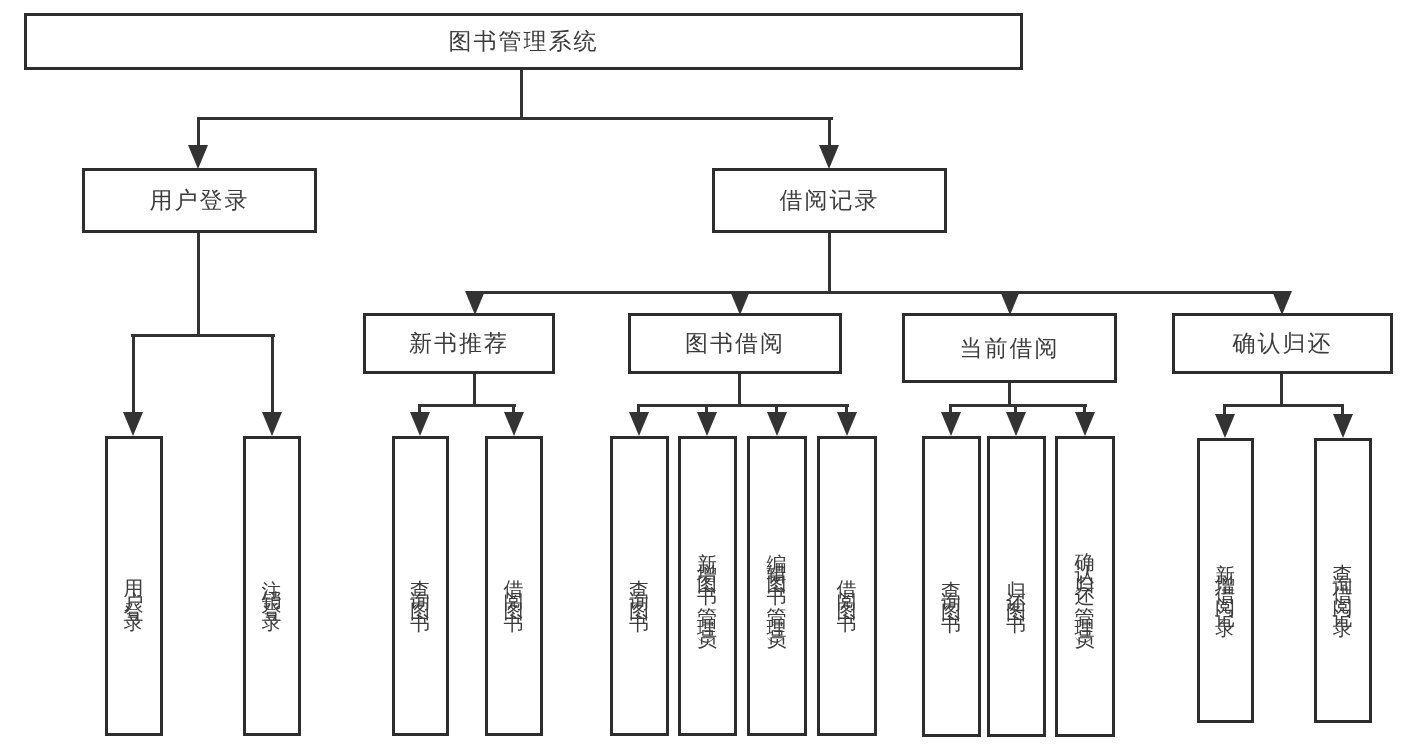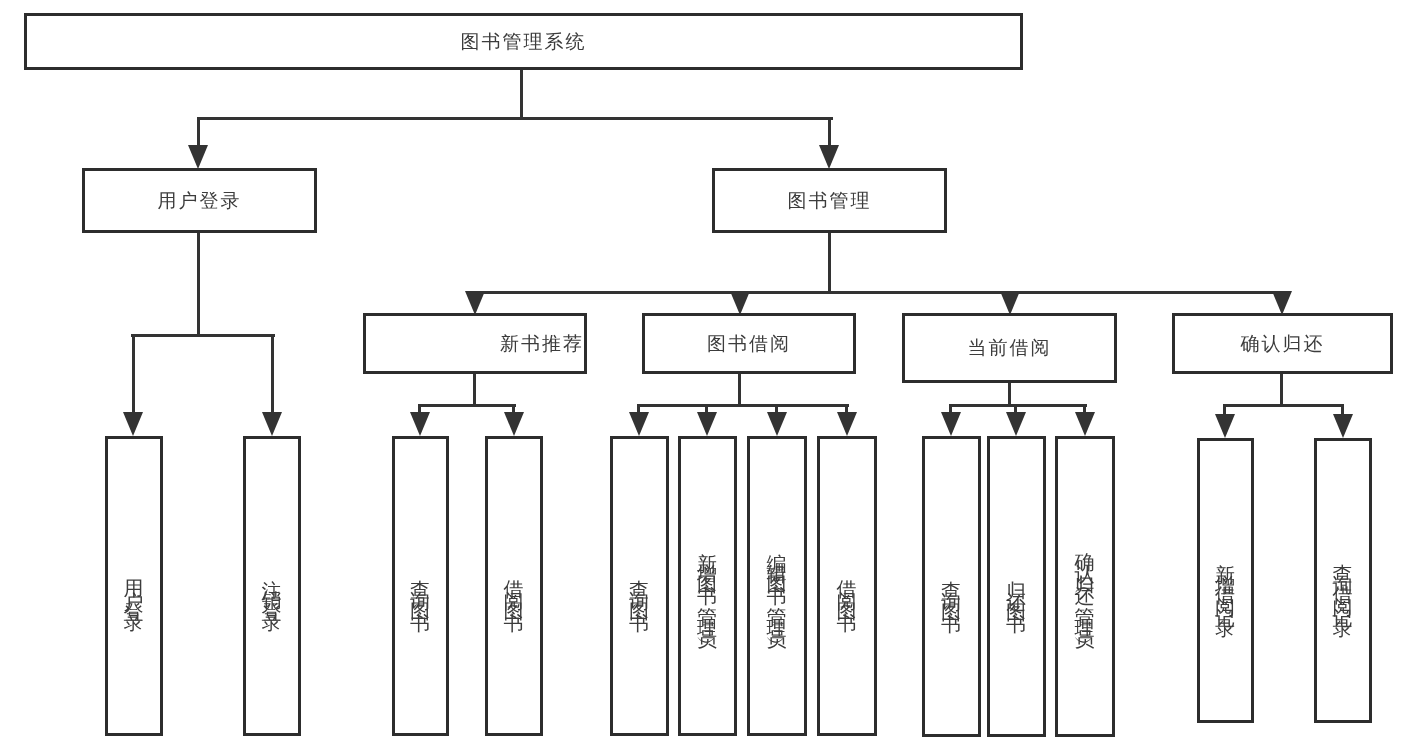--- a/index.html
+++ b/index.html
@@ -20,21 +20,21 @@
     box-sizing: border-box;
     background: #ffffff;
     border: 3px solid #2d2d2d;
     display: flex;
     align-items: center;
     justify-content: center;
     color: #3c3c3c;
     z-index: 2;
   }
   .box.h span {
-    font-size: 19px;
+    font-size: 23px;
     letter-spacing: 2px;
     white-space: nowrap;
   }
   .box.v span {
     writing-mode: vertical-rl;
     text-orientation: mixed;
     font-size: 20px;
     letter-spacing: 11px;
     line-height: 1;
   }
@@ -83,41 +83,41 @@
   <div class="hline" style="left:197px; top:117px; width:636px;"></div>
   <div class="vline" style="left:197px; top:117px; height:30px;"></div>
   <div class="tri" style="left:188px; top:145px;"></div>
   <div class="vline" style="left:828px; top:117px; height:30px;"></div>
   <div class="tri" style="left:819px; top:145px;"></div>
 
   <div class="box h" style="left:82px; top:168px; width:235px; height:65px;">
     <span>用户登录</span>
   </div>
   <div class="box h" style="left:712px; top:168px; width:235px; height:65px;">
-    <span>图书管理</span>
+    <span>借阅记录</span>
   </div>
 
   <div class="vline" style="left:197px; top:233px; height:103px;"></div>
   <div class="hline" style="left:131px; top:334px; width:144px;"></div>
   <div class="vline" style="left:132px; top:334px; height:80px;"></div>
   <div class="tri" style="left:123px; top:412px;"></div>
   <div class="vline" style="left:271px; top:334px; height:80px;"></div>
   <div class="tri" style="left:262px; top:412px;"></div>
 
   <div class="vline" style="left:828px; top:233px; height:60px;"></div>
   <div class="hline" style="left:473px; top:291px; width:812px;"></div>
   <div class="tri" style="left:465px;  top:291px;"></div>
   <div class="tri" style="left:730px;  top:291px;"></div>
   <div class="tri" style="left:1000px; top:291px;"></div>
   <div class="tri" style="left:1272px; top:291px;"></div>
 
-  <div class="box h" style="left:363px; top:313px; width:224px; height:61px;justify-content:flex-end;">
+  <div class="box h" style="left:363px; top:313px; width:192px; height:61px;">
     <span>新书推荐</span>
   </div>
-  <div class="box h" style="left:642px; top:313px; width:214px; height:61px;font-family:Liberation Mono, monospace;">
+  <div class="box h" style="left:628px; top:313px; width:214px; height:61px;font-family:Liberation Mono, monospace;">
     <span>图书借阅</span>
   </div>
   <div class="box h" style="left:902px; top:313px; width:215px; height:70px;">
     <span>当前借阅</span>
   </div>
   <div class="box h" style="left:1172px; top:313px; width:221px; height:61px;">
     <span>确认归还</span>
   </div>
 
   <div class="vline" style="left:473px;  top:374px; height:31px;"></div>

